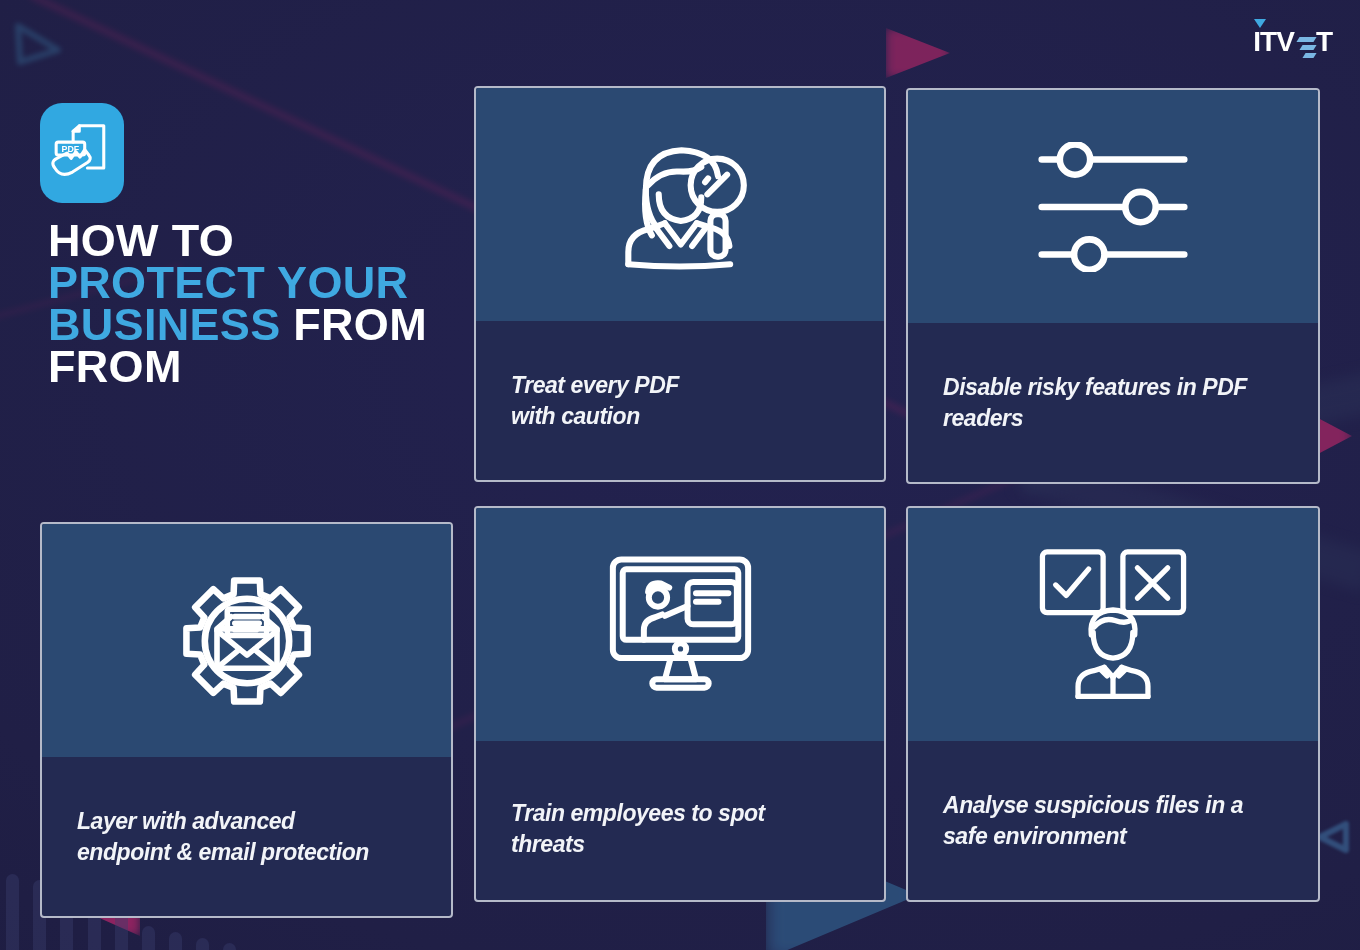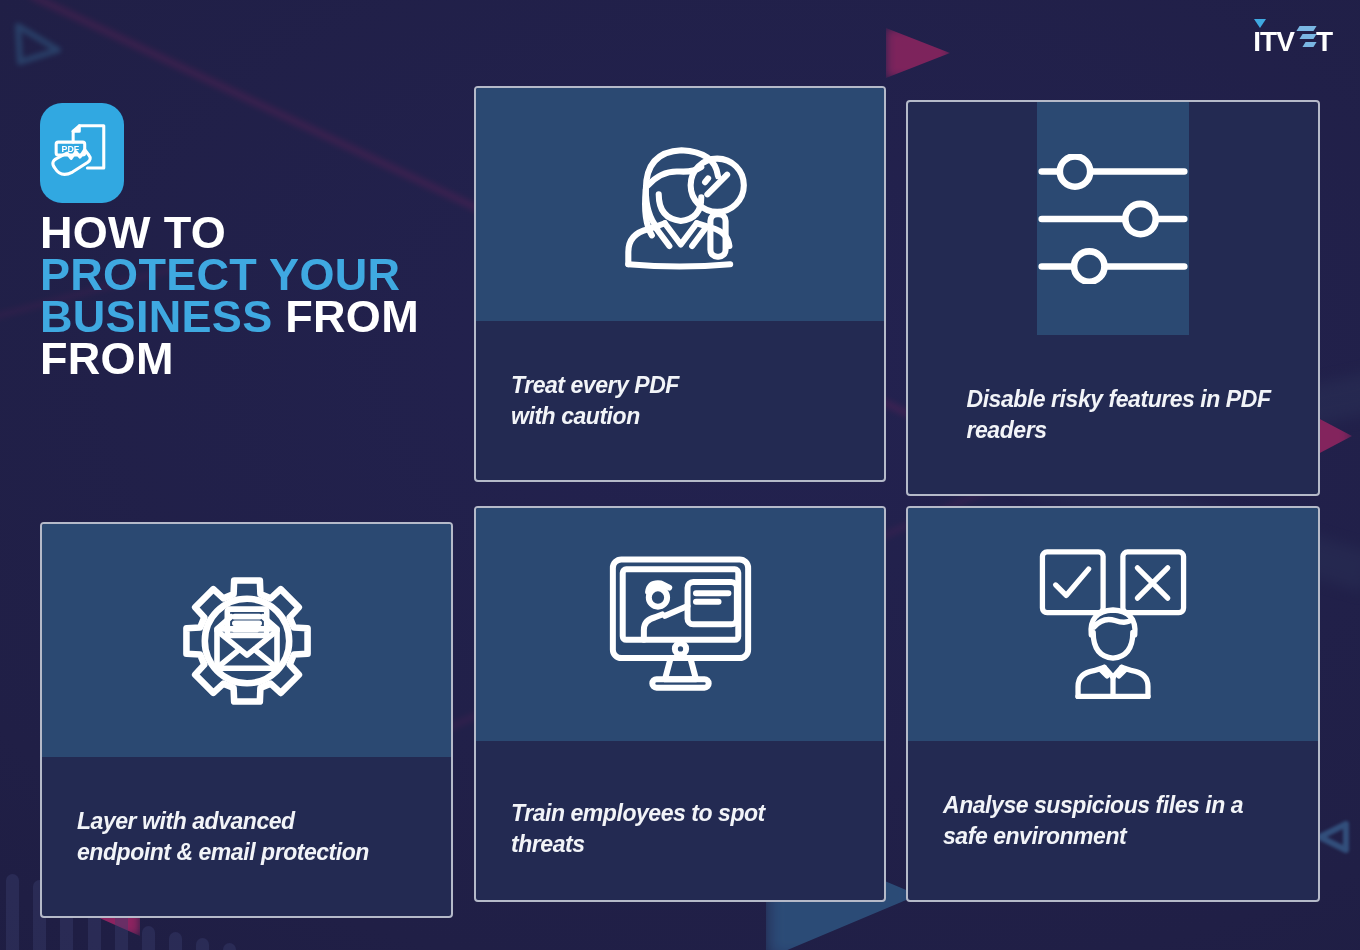--- a/index.html
+++ b/index.html
@@ -26,45 +26,45 @@
            clip-path:polygon(0 0,100% 50%,0 100%); filter:blur(5px); opacity:.85;}
   .tri-pink-right{left:1280px; top:398px; width:72px; height:76px; background:var(--magenta,#8E2560);
            clip-path:polygon(0 0,100% 50%,0 100%); filter:blur(6px); opacity:.9;}
   .tri-pink-bl{left:86px; top:888px; width:54px; height:48px; background:#A02565;
            clip-path:polygon(100% 0,0 50%,100% 100%); filter:blur(5px); opacity:.85;}
   .tri-blue-bottom{left:766px; top:831px; width:152px; height:128px; background:var(--steel,#2D4E7A);
            clip-path:polygon(0 0,100% 50%,0 100%); filter:blur(8px); opacity:.95;}
   .eq-bars{left:0; bottom:-4px; width:260px; height:100px;}
   .eq-bars i{position:absolute; bottom:0; width:13px; background:#3A3F6E; opacity:.42; border-radius:7px 7px 0 0;}
   
-  .logo{position:absolute; right:28px; top:26px; z-index:6; display:flex; align-items:flex-start;
+  .logo{position:absolute; right:28px; top:26px; z-index:6; display:flex; align-items:flex-end;
         font-weight:900; font-size:28px; letter-spacing:-1px; color:#fff;}
   .logo-tri{position:absolute; left:1px; top:-7px; width:0; height:0;
         border-left:6px solid transparent; border-right:6px solid transparent;
         border-top:9px solid var(--accent,#3FA9E1);}
   .logo-e{display:flex; flex-direction:column; align-items:flex-end; gap:3px; margin:0 1px 0 4px;}
   .logo-e i{display:block; height:5px; background:#7AB7E3; transform:skewX(-32deg);}
   .logo-e i:nth-child(1){width:17px;} .logo-e i:nth-child(2){width:14px;} .logo-e i:nth-child(3){width:11px;}
   
   .badge{position:absolute; left:40px; top:103px; width:84px; height:100px; border-radius:22px;
          background:var(--badge-bg,#31A8E1); z-index:3; display:flex; align-items:center; justify-content:center;}
-  .title{position:absolute; left:40px; top:212px; width:400px; margin:0; z-index:3;
+  .title{position:absolute; left:40px; top:212px; width:400px; margin:8px; z-index:3;
          font-size:45px; line-height:42px; font-weight:800; letter-spacing:.3px; color:#fff;}
   .title .tl{display:block; white-space:pre;}
   .title .accent{color:var(--accent,#3FA9E1);}
   
   .card{position:absolute; box-sizing:border-box; width:412px; height:396px; z-index:5;
         border:2px solid var(--card-border,#B5BAC9); border-radius:4px; overflow:hidden;
         background:var(--card-bottom,#232A52); display:flex; flex-direction:column;font-style:italic;}
   .card-top{height:233px; background:var(--card-top,#2B4972); display:flex; align-items:center; justify-content:center; flex:none;}
   .card-bottom{flex:1; display:flex; align-items:center; padding:0 24px 0 35px;}
   .card-label{font-size:23px; font-weight:700; letter-spacing:-.45px; color:var(--text,#F2F4F8); line-height:31px;}
   .card-label span{display:block; white-space:nowrap;}
   .c1{left:474px; top:86px;}
-  .c2{left:906px; top:100px; width:414px;align-items:center;}
+  .c2{left:906px; top:88px; width:414px;}
   .c3{left:40px;  top:506px; width:413px;margin-top:16px;}
   .c4{left:474px; top:506px;gap:16px;}
   .c5{left:906px; top:506px; width:414px;}
   .ic{stroke:#fff; fill:none; stroke-linecap:round; stroke-linejoin:round;}
 </style>
 </head>
 <body>
 
 <div class="canvas">
 

